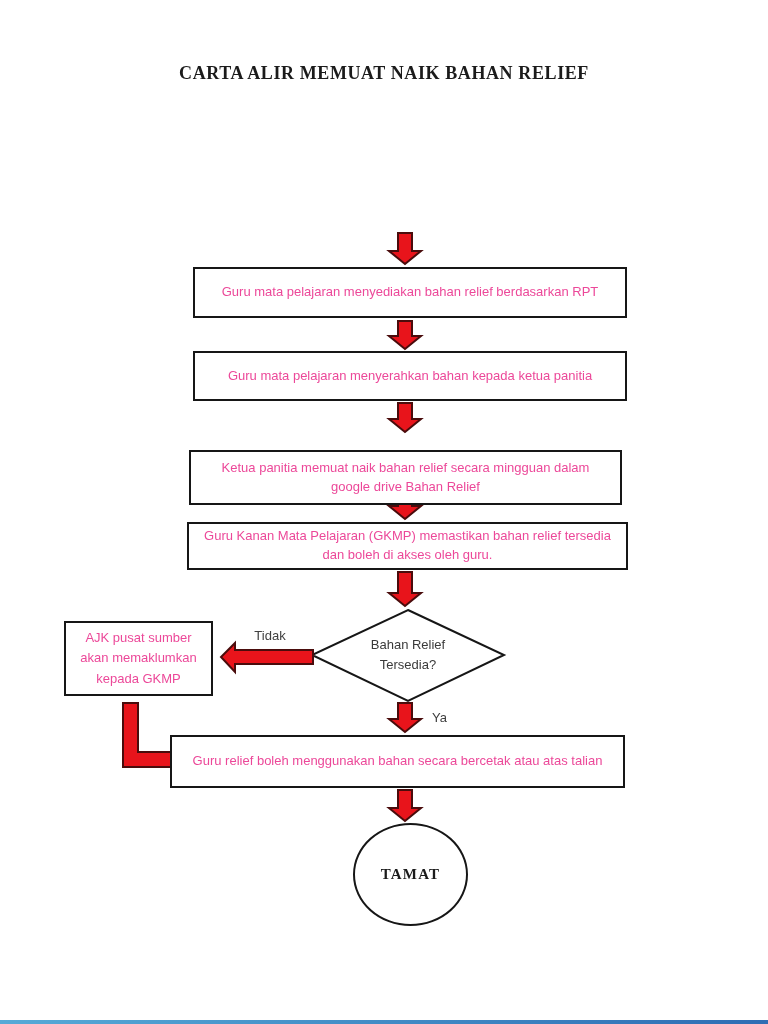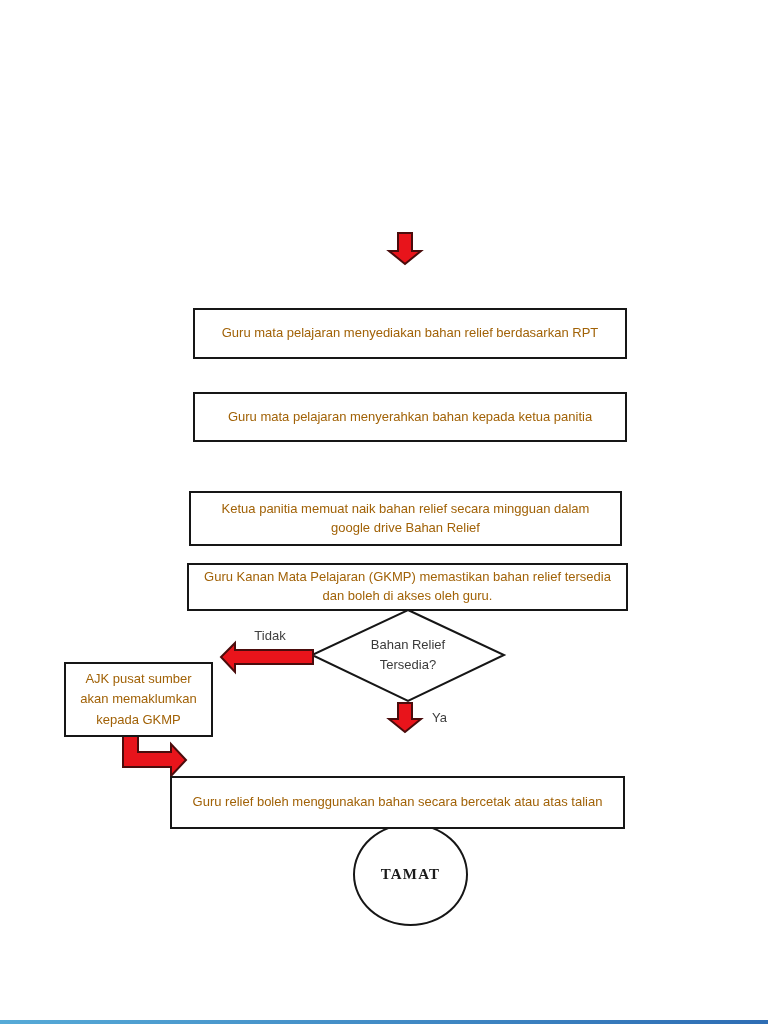--- a/index.html
+++ b/index.html
@@ -37,23 +37,22 @@
   #terminal-end{left:353px;top:823px;width:115px;height:103px;}
   .process-box{
     position:absolute;
     border:2px solid #161616;
     background:#ffffff;
     box-sizing:border-box;
     display:flex;align-items:center;justify-content:center;
     text-align:center;
     font-size:13px;
     line-height:1.45;
-    color:#a16207;
+    color:#ec4899;
     padding:0 10px;
-    margin-top:41px;
   }
   #step-1{left:193px;top:267px;width:434px;height:51px;}
   #step-2{left:193px;top:351px;width:434px;height:50px;}
   #step-3{left:189px;top:450px;width:433px;height:55px;}
   #step-4{left:187px;top:522px;width:441px;height:48px;}
   #step-5{left:170px;top:735px;width:455px;height:53px;}
   #no-branch-box{left:64px;top:621px;width:149px;height:75px;padding:0 6px;line-height:1.55;text-align:center;}
   .decision-text{
     position:absolute;
     left:348px;top:627px;width:120px;height:56px;
@@ -73,20 +72,21 @@
   .footer-bar{
     position:absolute;left:0;bottom:0;width:768px;height:4px;
     background:linear-gradient(to right,#56aad7,#2e6db4);
   }
 </style>
 </head>
 <body>
 
 <div id="page">
 
+  <div class="title">CARTA ALIR MEMUAT NAIK BAHAN RELIEF</div>
 
   <svg class="flow-layer" width="768" height="1024" viewBox="0 0 768 1024">
 
     <polygon class="flow-arrow" points="398,233 412,233 412,251 421,251 405,264 389,251 398,251"></polygon>
 
     <polygon class="flow-arrow" points="398,321 412,321 412,336 421,336 405,349 389,336 398,336"></polygon>
 
     <polygon class="flow-arrow" points="398,403 412,403 412,419 421,419 405,432 389,419 398,419"></polygon>
 
     <polygon class="flow-arrow" points="398,492 412,492 412,506 421,506 405,519 389,506 398,506"></polygon>

